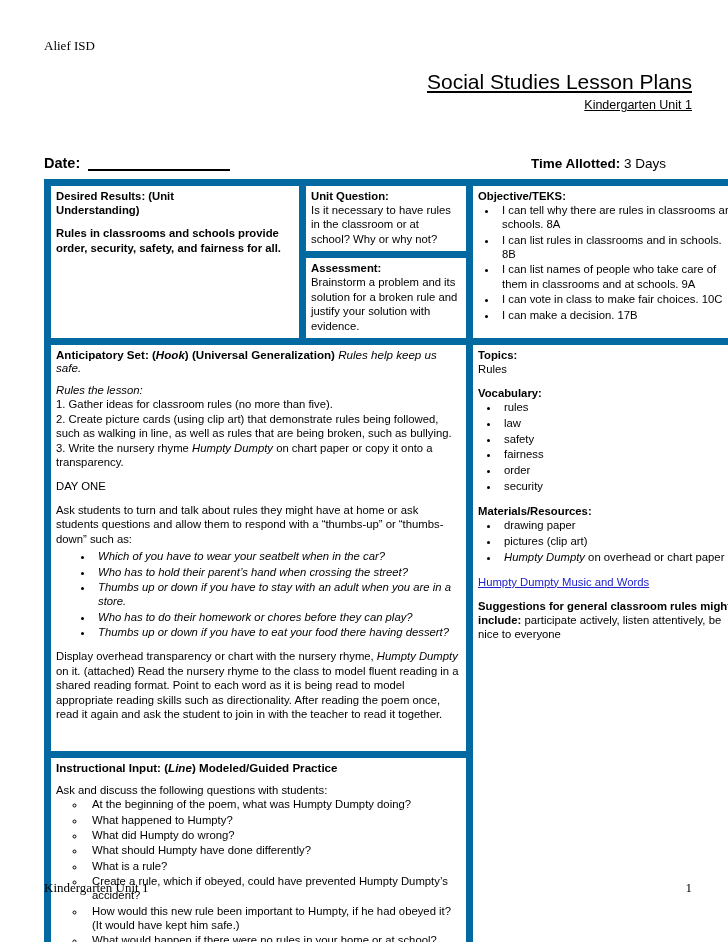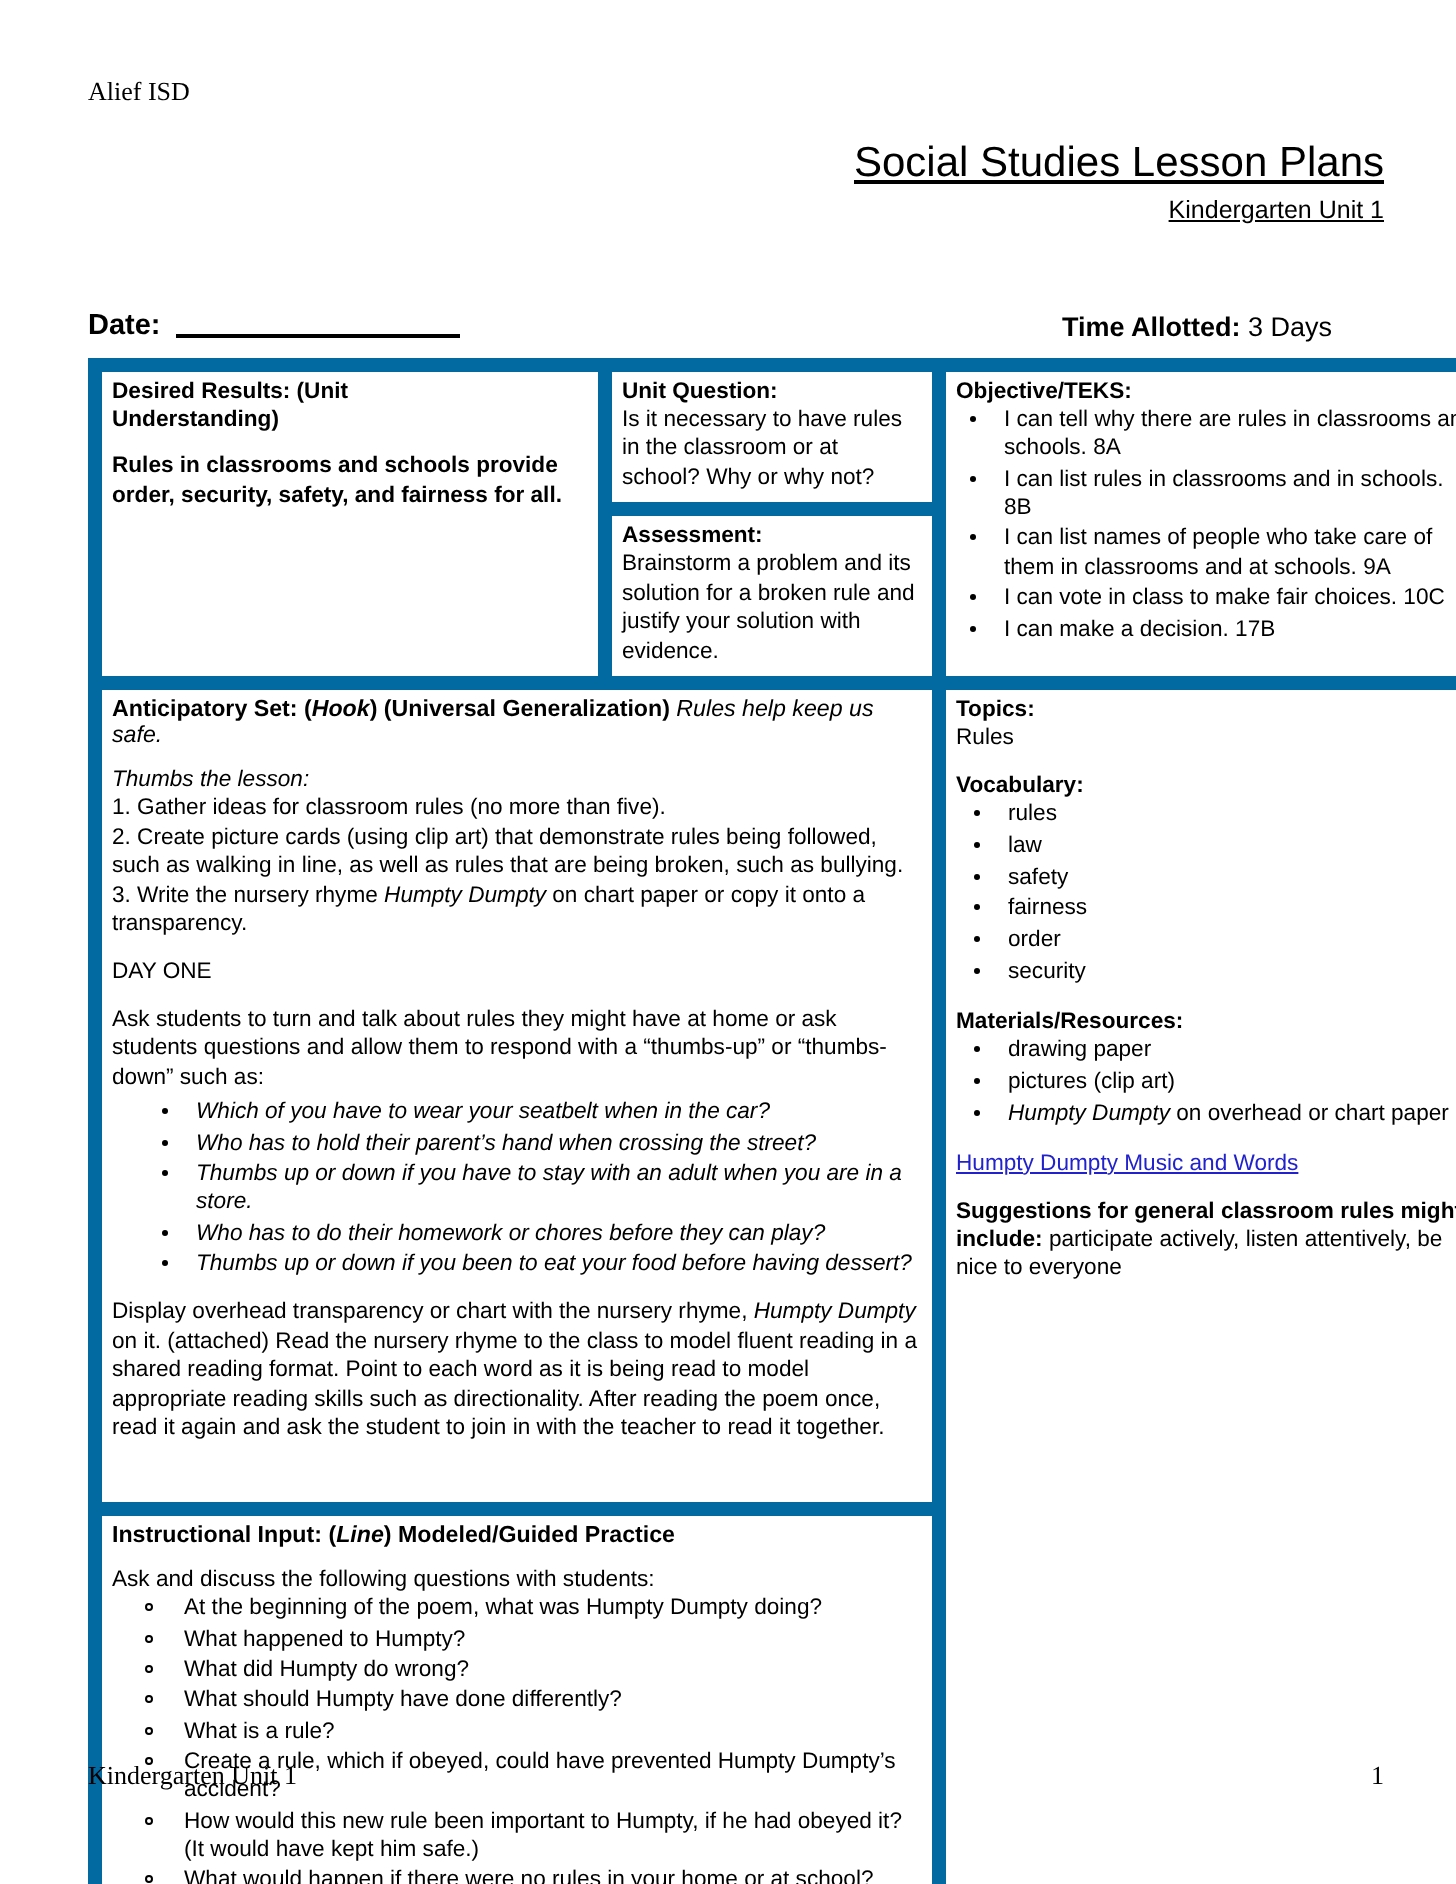--- a/index.html
+++ b/index.html
@@ -41,21 +41,21 @@
     margin: 2px 0 0 0;
     line-height: 1.35;
   }
 
   .datebar {
     display: flex;
     align-items: flex-end;
     justify-content: space-between;
     margin: 18px 0 8px 0;
   }
-  .date-left { display: flex; align-items: center; }
+  .date-left { display: flex; align-items: flex-end; }
   .lbl-bold {
     font-size: 14.5px;
     font-weight: bold;
   }
   .blank-line {
     display: inline-block;
     width: 142px;
     border-bottom: 2px solid #000;
     margin-left: 8px;
     height: 11px;
@@ -205,36 +205,36 @@
         </td>
       </tr>
 
       <tr>
         <td colspan="2">
           <div class="sec-title">
             <span>Anticipatory Set: (</span><span class="i">Hook</span><span>) (Universal Generalization) </span><span class="reg">Rules help keep us safe.</span>
           </div>
 
           <div class="numlist">
-            <div class="i">Thumbs the lesson:</div>
+            <div class="i">Rules the lesson:</div>
             <div>1. Gather ideas for classroom rules (no more than five).</div>
             <div>2. Create picture cards (using clip art) that demonstrate rules being followed, such as walking in line, as well as rules that are being broken, such as bullying.</div>
             <div><span>3. Write the nursery rhyme </span><span class="i">Humpty Dumpty</span><span> on chart paper or copy it onto a transparency.</span></div>
           </div>
 
           <div class="spacer"></div>
           <p class="para">DAY ONE</p>
           <p class="para nogap">Ask students to turn and talk about rules they might have at home or ask students questions and allow them to respond with a “thumbs-up” or “thumbs-down” such as:</p>
 
           <ul class="tight" style="margin-top:3px;padding-left:38px;">
             <li class="i">Which of you have to wear your seatbelt when in the car?</li>
             <li class="i">Who has to hold their parent’s hand when crossing the street?</li>
             <li class="i">Thumbs up or down if you have to stay with an adult when you are in a store.</li>
             <li class="i">Who has to do their homework or chores before they can play?</li>
-            <li class="i">Thumbs up or down if you been to eat your food before having dessert?</li>
+            <li class="i">Thumbs up or down if you have to eat your food there having dessert?</li>
           </ul>
 
           <div class="spacer"></div>
           <p class="para last"><span>Display overhead transparency or chart with the nursery rhyme, </span><span class="i">Humpty Dumpty</span><span> on it. (attached) Read the nursery rhyme to the class to model fluent reading in a shared reading format. Point to each word as it is being read to model appropriate reading skills such as directionality. After reading the poem once, read it again and ask the student to join in with the teacher to read it together.</span></p>
           <div style="height:24px;"></div>
         </td>
 
         <td class="c3" rowspan="2">
           <div class="cell-text">
             <div class="sb-head">Topics:</div>

